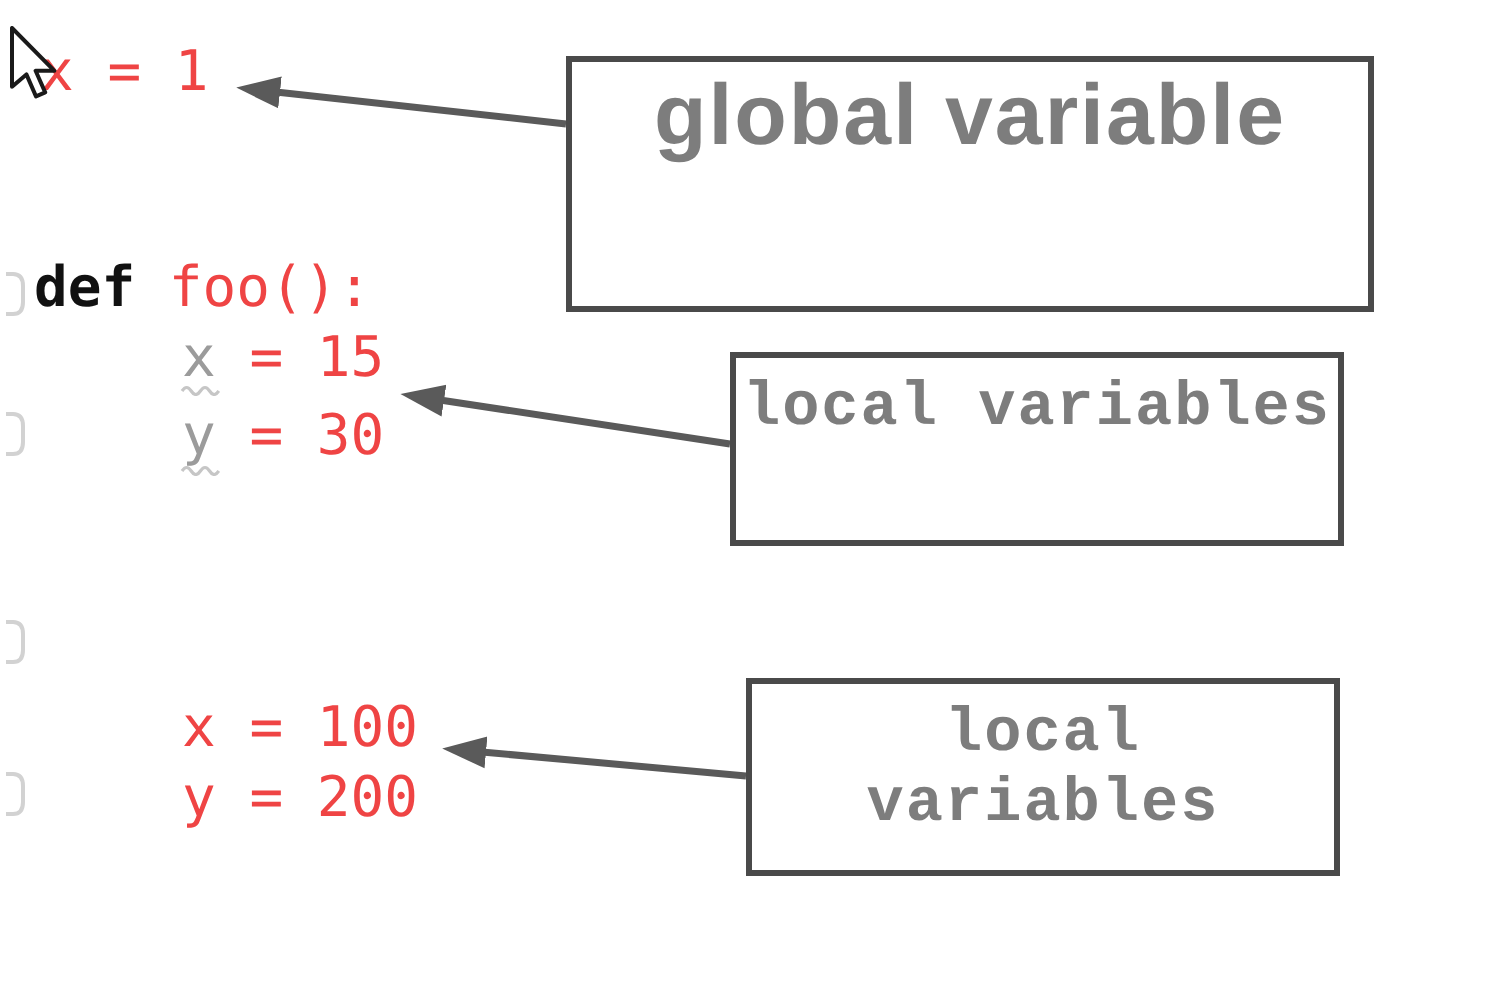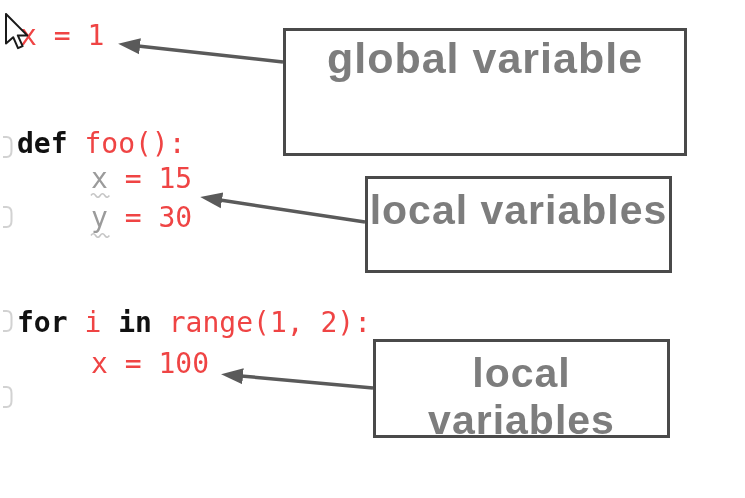--- a/index.html
+++ b/index.html
@@ -30,21 +30,21 @@
     box-sizing:border-box;
     text-align:center;
   }
   .callout .label{
     display:block;
     font-weight:bold;
     color:#7d7d7d;
     letter-spacing:1px;
   }
   #box-global .label{font-size:43px;margin-top:3px;}
-  #box-local-foo .label,#box-local-for .label{font-size:41px;margin-top:8px;}
+  #box-local-foo .label,#box-local-for .label{font-size:31px;margin-top:8px;font-family:Liberation Mono, monospace;}
   
   .overlay{position:absolute;left:0;top:0;pointer-events:none;}
   .gutter-mark{position:absolute;}
   .squiggle{position:absolute;}
   #cursor{position:absolute;left:4px;top:13px;}
 </style>
 </head>
 <body>
 
 <div id="canvas">
@@ -74,24 +74,24 @@
   </svg>
 
   <div class="codeline" style="left:20px;top:19px;"><span class="seg-plain">x = 1</span></div>
 
   <div class="codeline" style="left:17px;top:127px;text-align:center;"><span class="seg-keyword">def</span><span class="seg-plain"> foo():</span></div>
 
   <div class="codeline" style="left:91px;top:162px;"><span class="seg-unused">x</span><span class="seg-plain"> = 15</span></div>
 
   <div class="codeline" style="left:91px;top:201px;"><span class="seg-unused">y</span><span class="seg-plain"> = 30</span></div>
 
-  <div class="codeline" style="left:17px;top:306px;"><span class="seg-keyword">for</span><span class="seg-plain"> i </span><span class="seg-keyword">in</span><span class="seg-plain"> range(1, 2):</span></div>
 
   <div class="codeline" style="left:91px;top:347px;"><span class="seg-plain">x = 100</span></div>
 
+  <div class="codeline" style="left:91px;top:382px;"><span class="seg-plain">y = 200</span></div>
 
   <svg class="squiggle" style="left:90px;top:191px;" width="20" height="7" viewBox="0 0 20 7">
     <path d="M1,4.5 Q3.3,1 5.6,4.5 T10.2,4.5 T14.8,4.5 T19.4,4.5" fill="none" stroke="#c6c6c6" stroke-width="1.6"></path>
   </svg>
   <svg class="squiggle" style="left:90px;top:231px;" width="20" height="7" viewBox="0 0 20 7">
     <path d="M1,4.5 Q3.3,1 5.6,4.5 T10.2,4.5 T14.8,4.5 T19.4,4.5" fill="none" stroke="#c6c6c6" stroke-width="1.6"></path>
   </svg>
 
   <div class="callout" id="box-global" style="left:283px;top:28px;width:404px;height:128px;">
     <span class="label">global variable</span>

